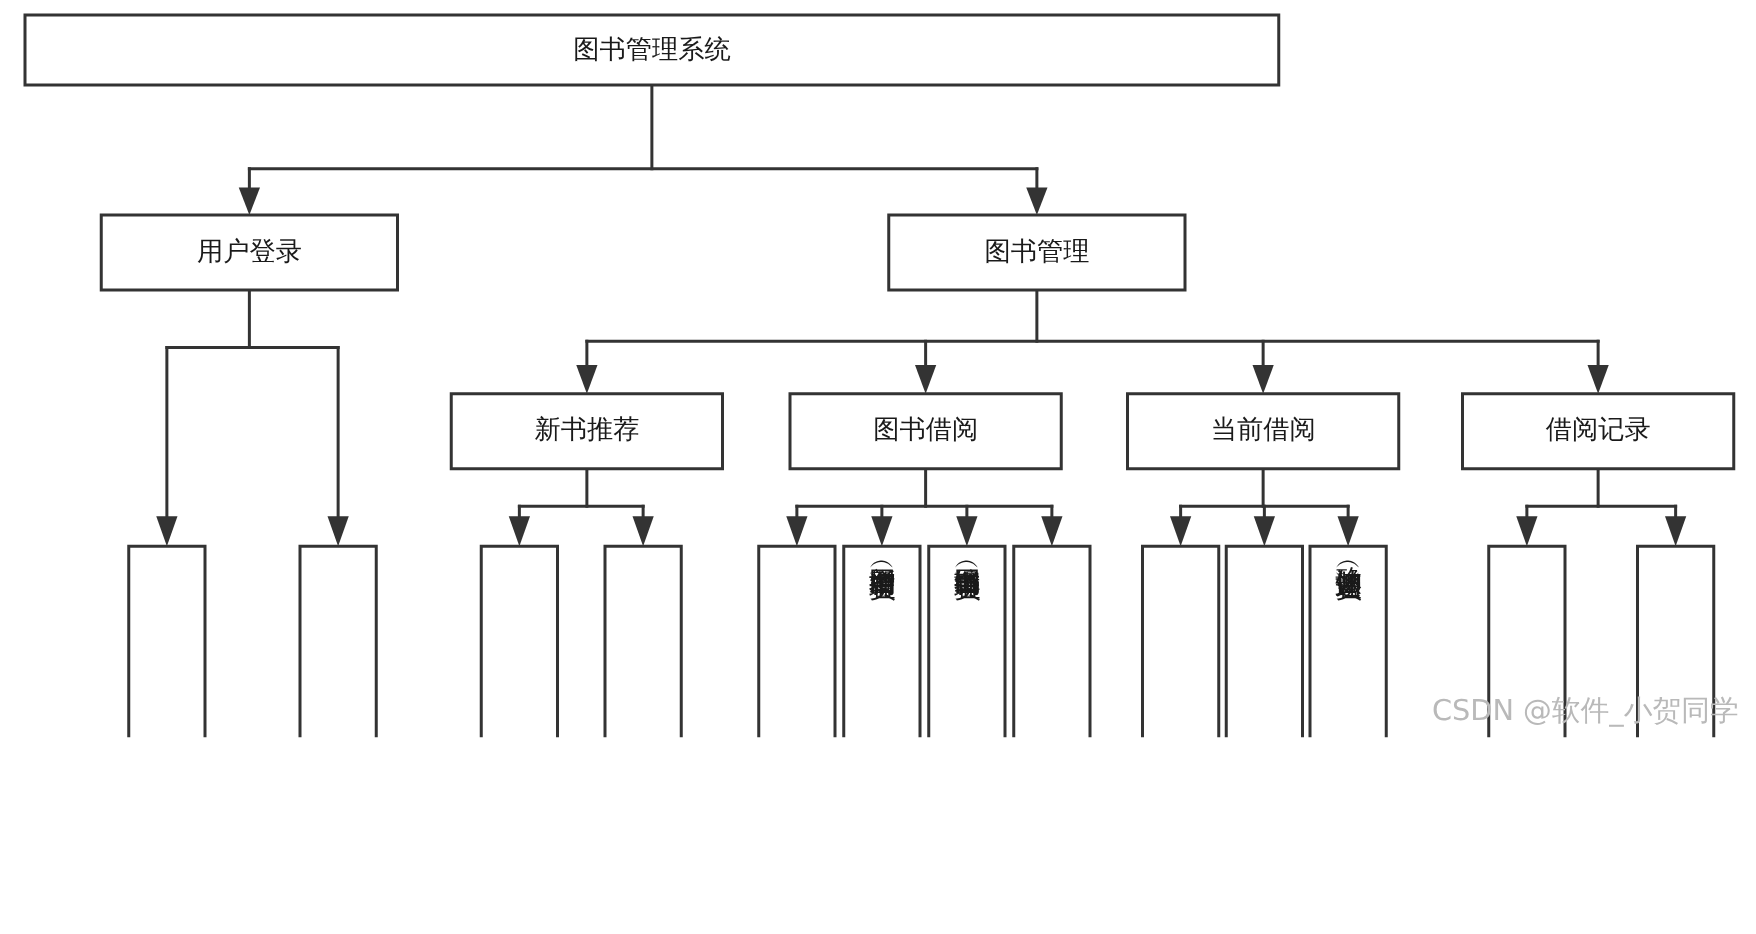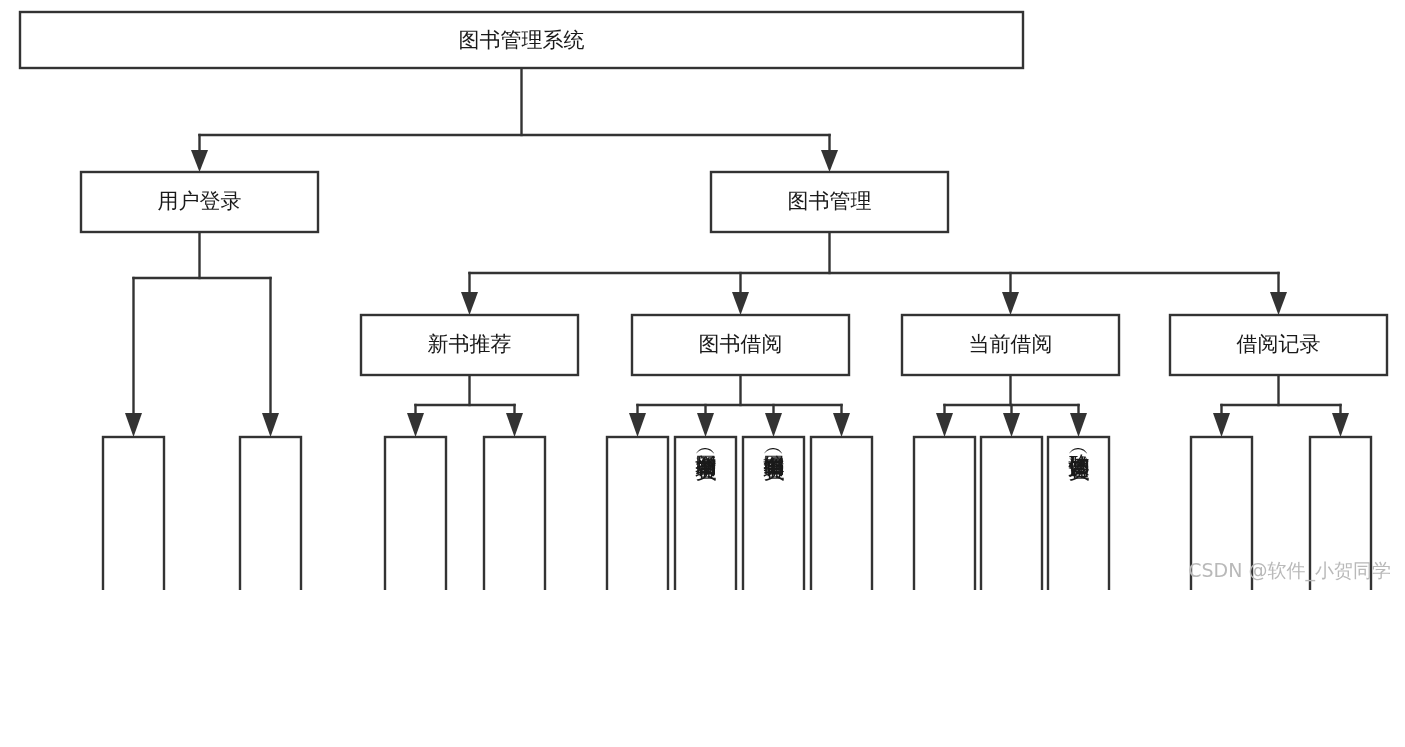--- a/index.html
+++ b/index.html
@@ -63,21 +63,21 @@
     color: #1a1a1a;
     letter-spacing: 1px;
     white-space: nowrap;
     text-align: center;
   }
   .watermark {
     position: absolute;
     right: 14px;
     bottom: 6px;
     font-family: "DejaVu Sans", "Liberation Sans", sans-serif;
-    font-size: 19px;
+    font-size: 23px;
     color: #b9b9b9;
     white-space: nowrap;
     user-select: none;
   }
 </style>
 </head>
 <body>
 
 <div id="diagram-root">
 

